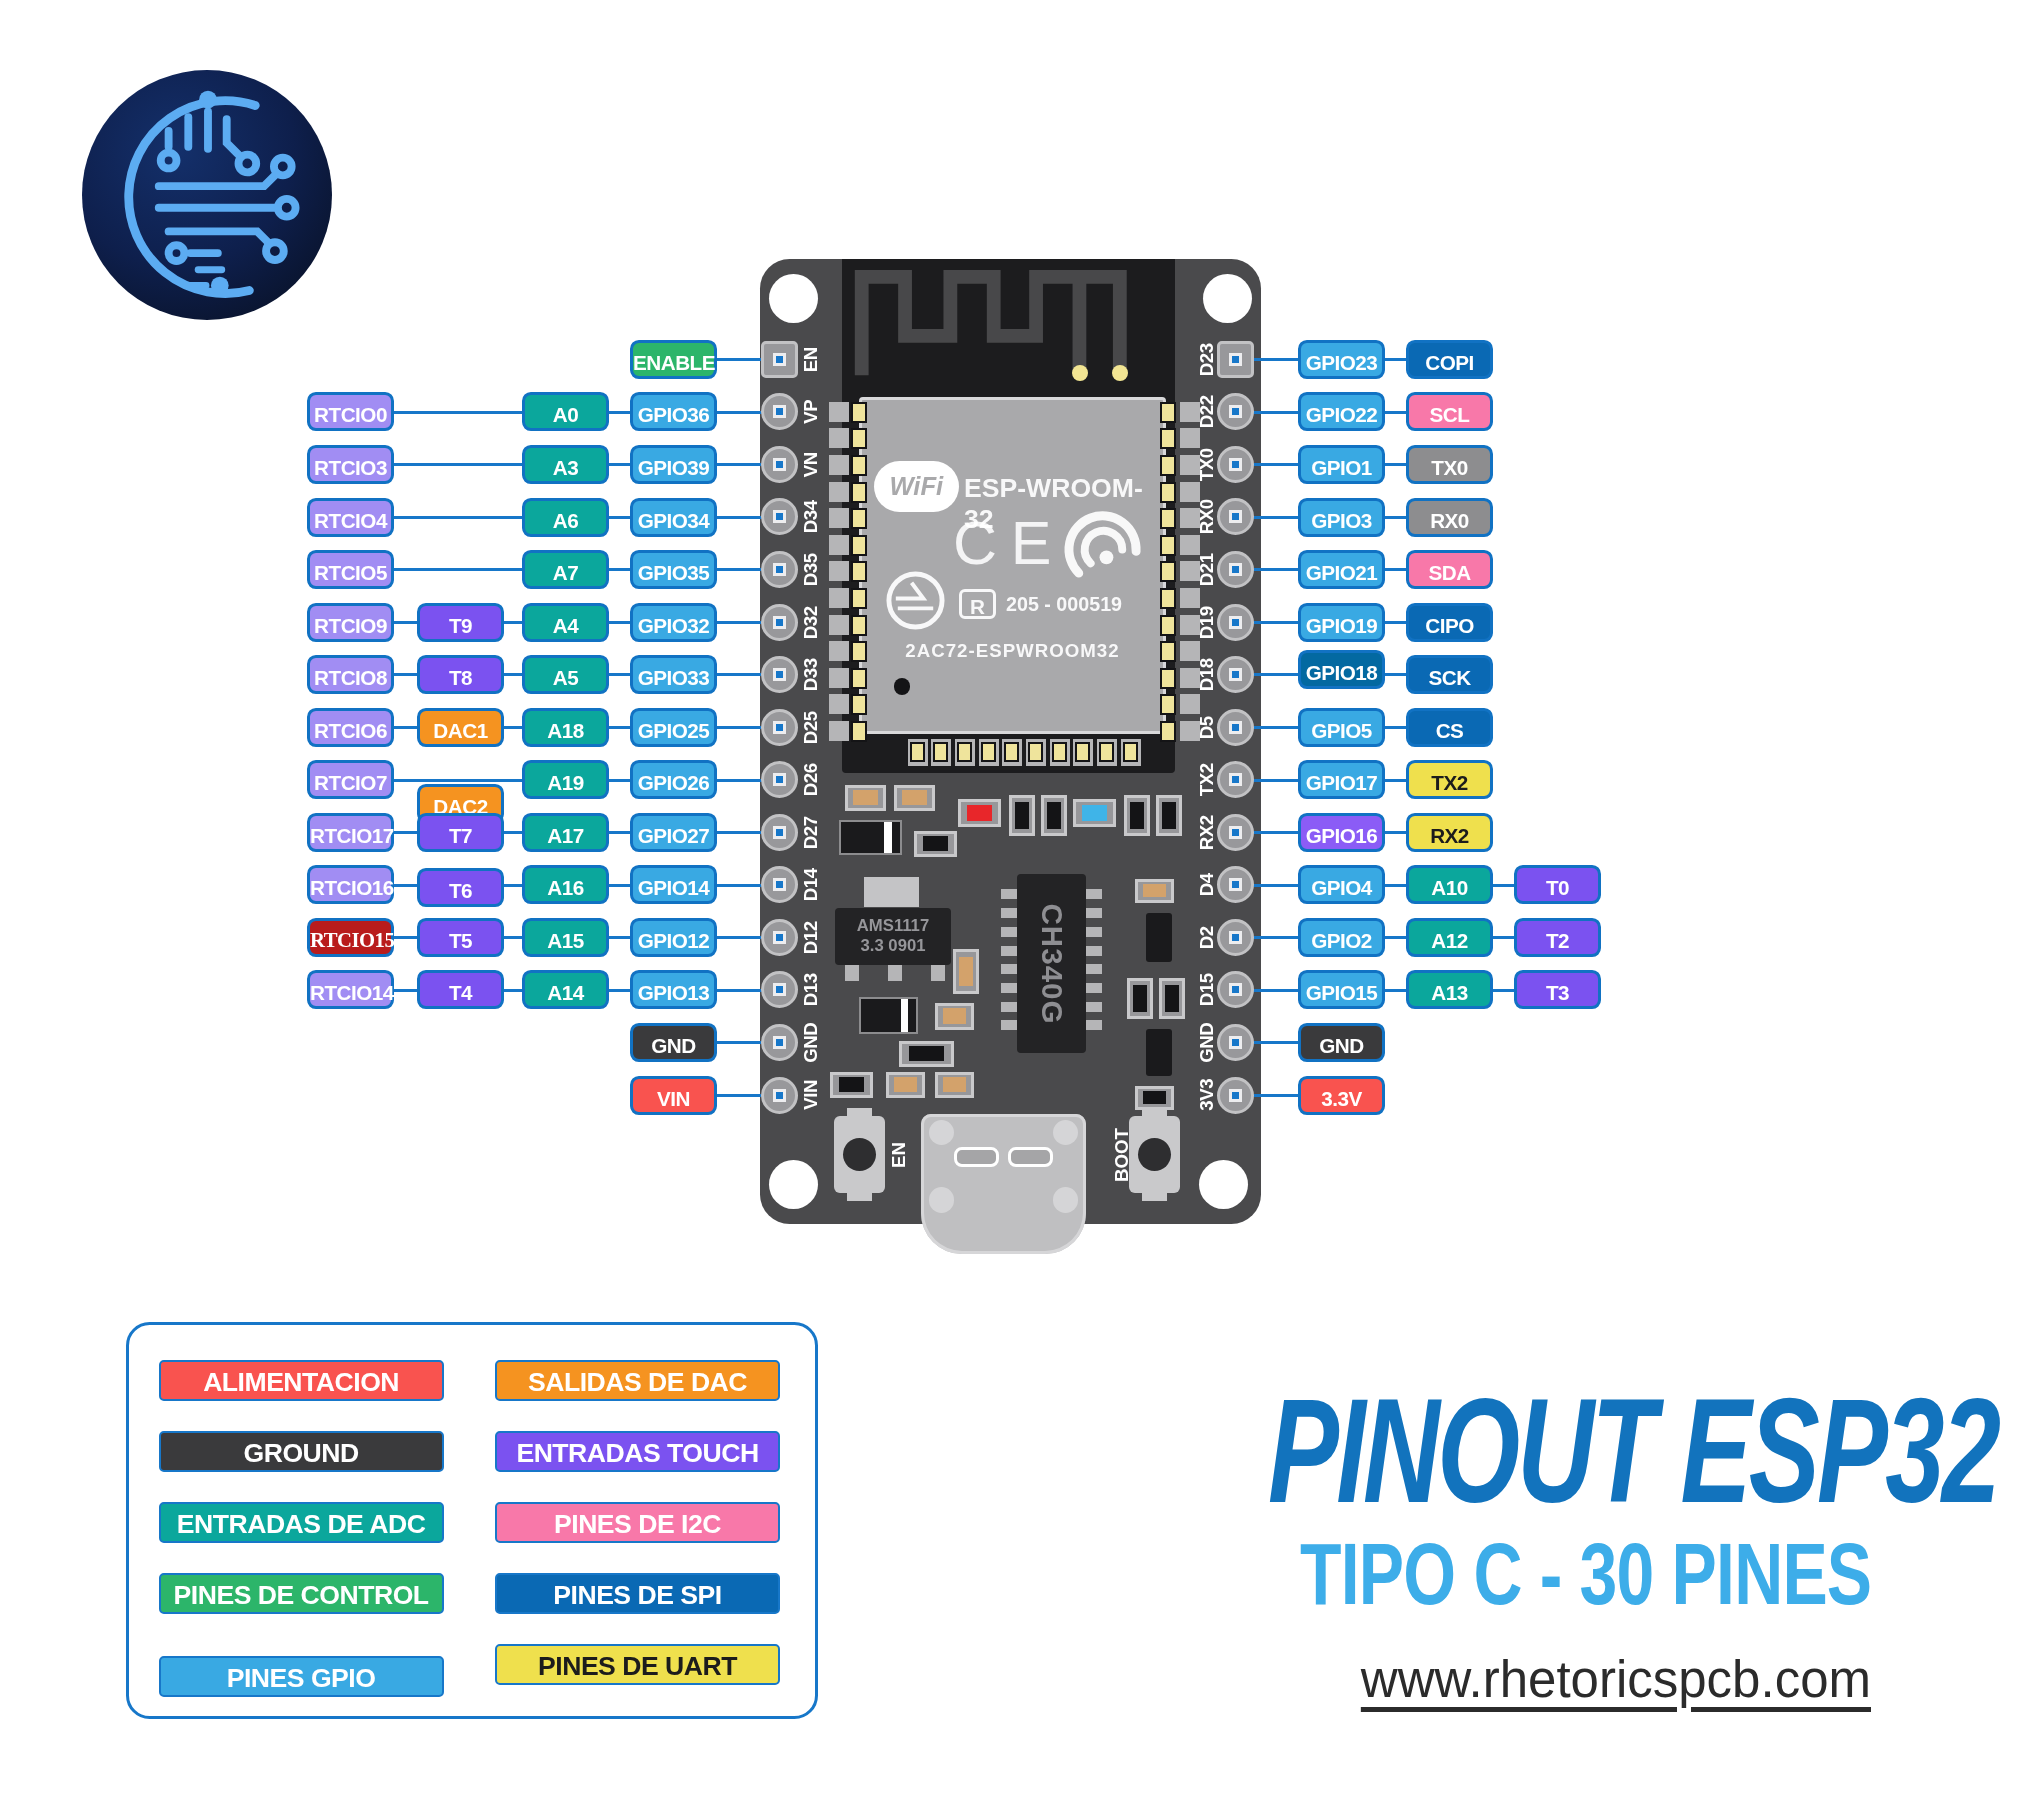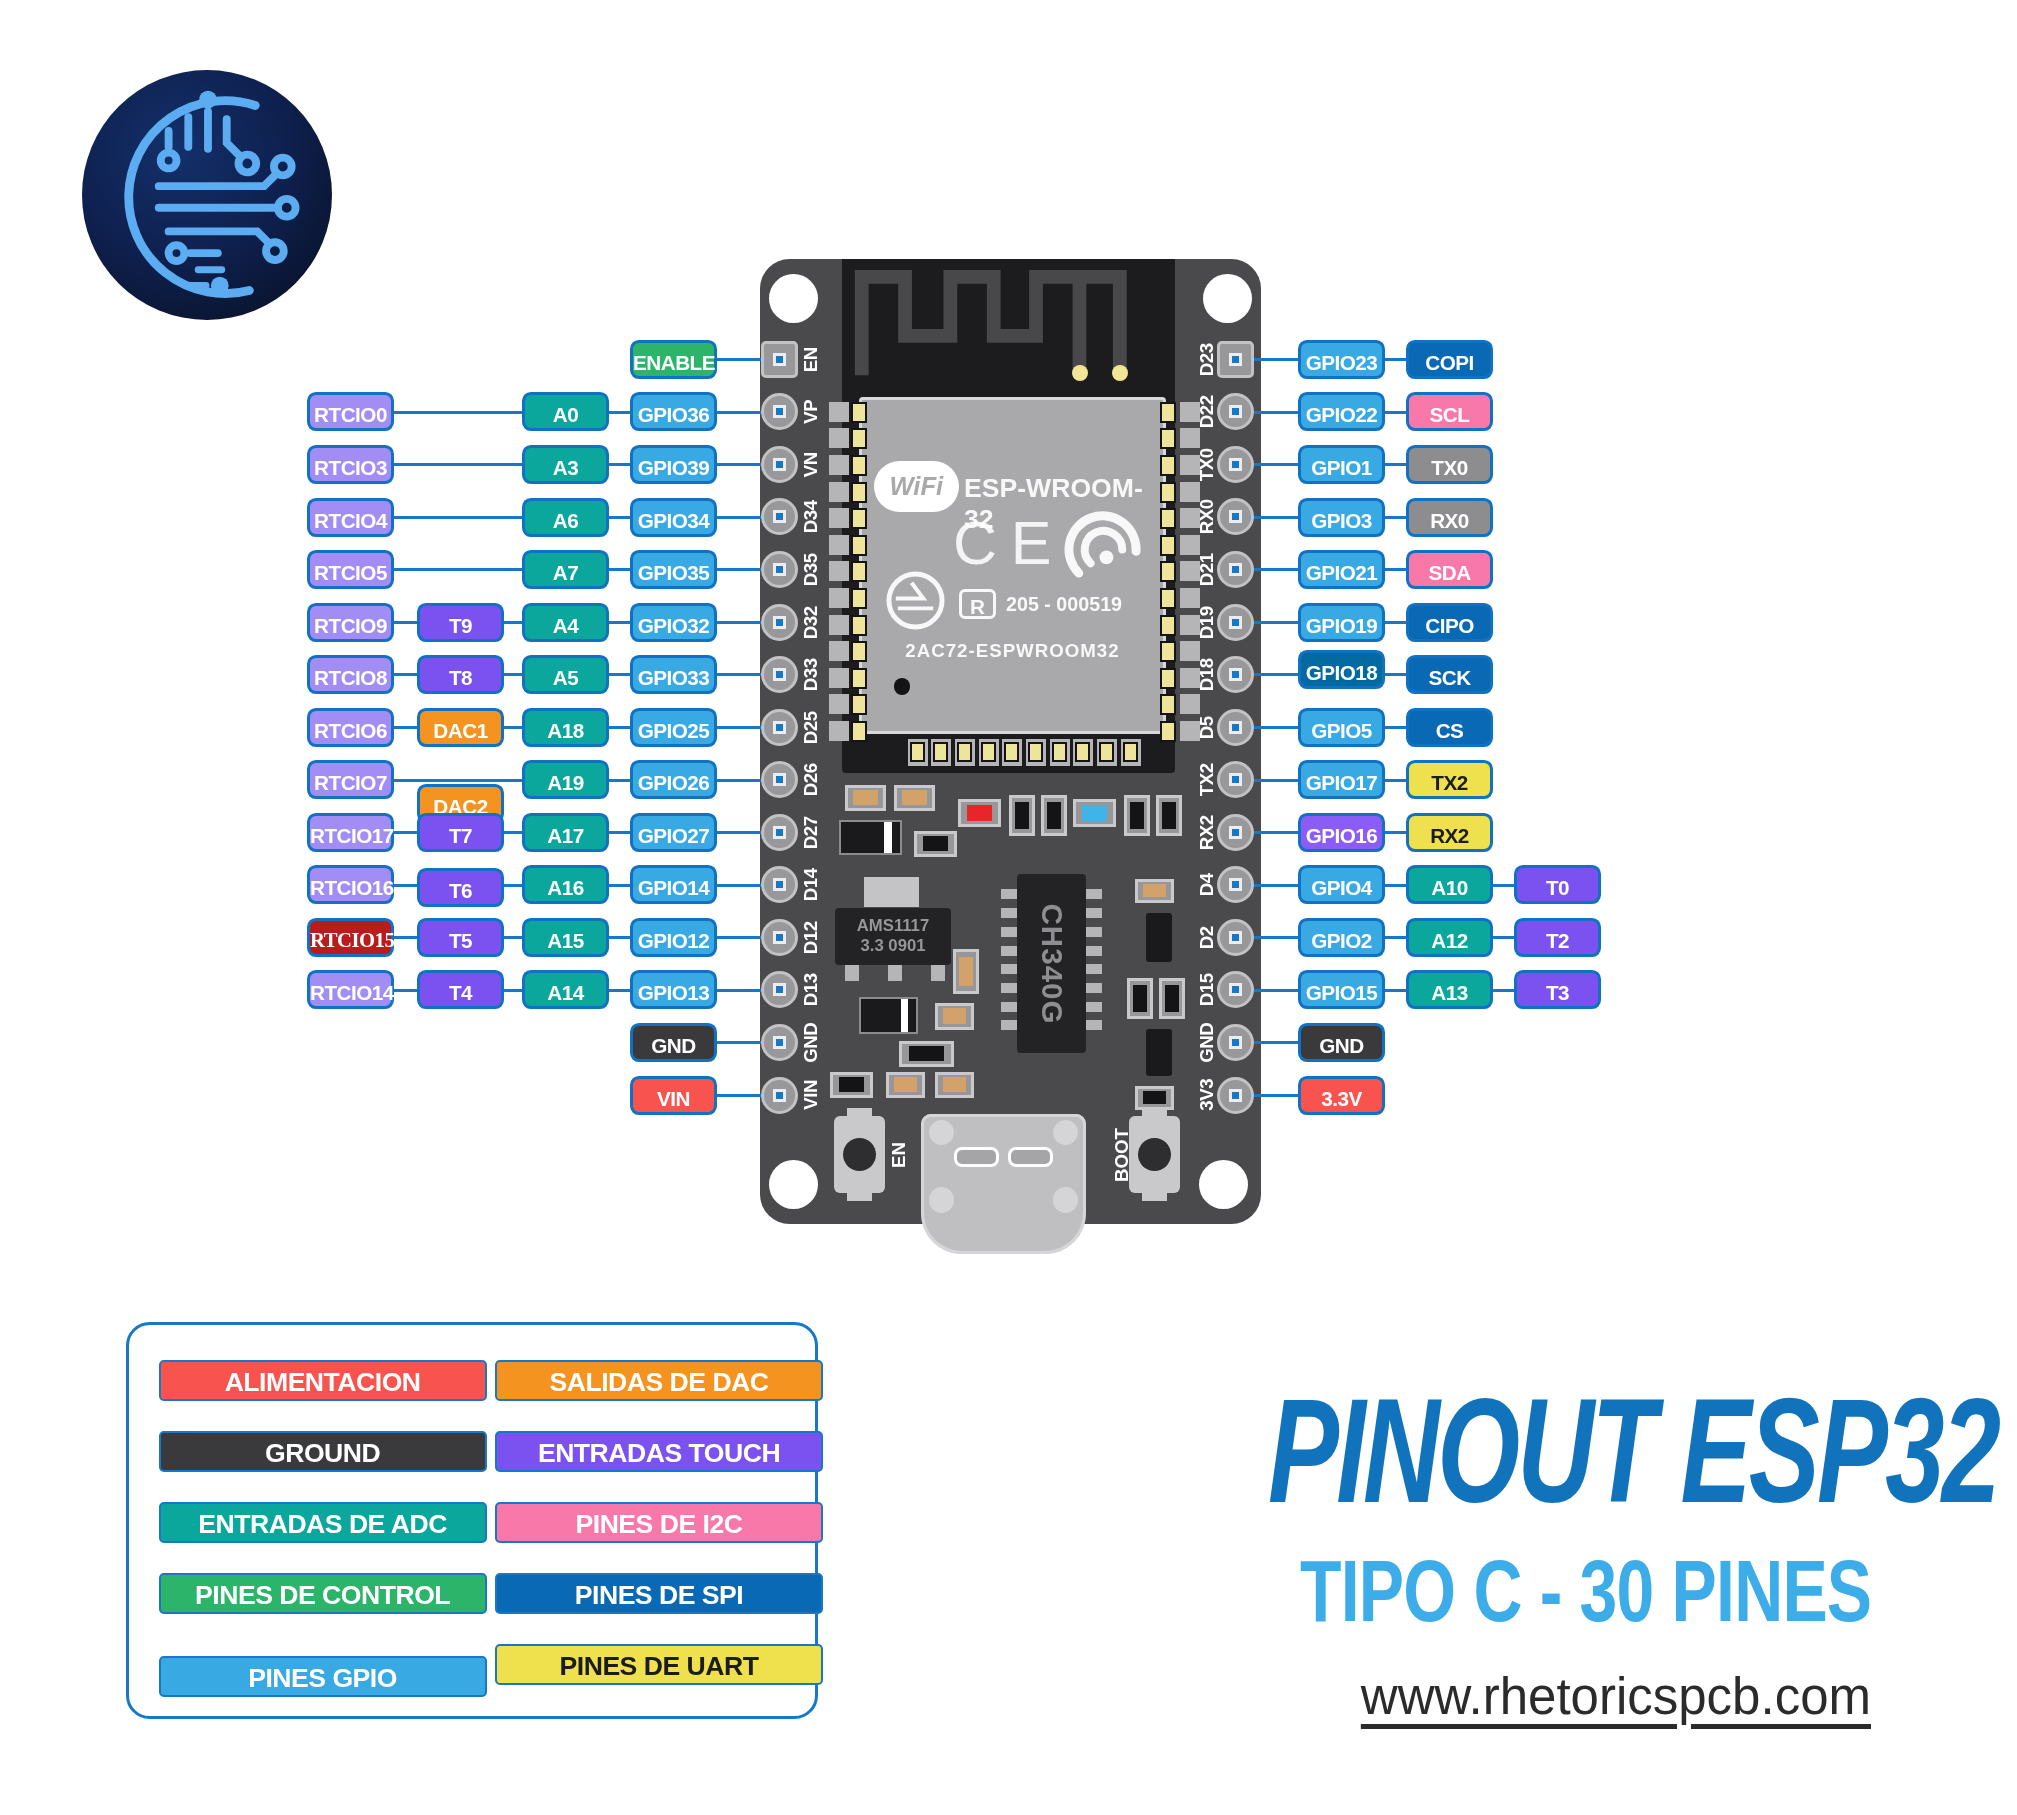--- a/index.html
+++ b/index.html
@@ -48,28 +48,28 @@
   .btn-tag{position:absolute;color:#fff;font-weight:bold;font-size:18.7px;transform:rotate(-90deg);z-index:6;}
   #usb{position:absolute;left:161px;top:855px;width:165px;height:140px;background:#BFBFC1;
        border-radius:9.9px 9.9px 41px 41px;box-shadow:inset 0 0 0 3px #d6d6d8;}
   #usb .slot{position:absolute;top:33px;width:39px;height:13.8px;border-radius:7.9px;background:#A5A5A7;border:3px solid #fff;}
   #usb .bump{position:absolute;width:25.6px;height:25.6px;border-radius:50%;background:#D5D5D7;}
   .ydot{position:absolute;width:15.8px;height:15.8px;border-radius:50%;background:#F2E593;}
 
   
   #legend-box{position:absolute;left:126px;top:1322px;width:692px;height:397px;border:3.9px solid #1777C9;
               border-radius:23.6px;box-sizing:border-box;background:#fff;z-index:2;}
-  .legend-pill{position:absolute;width:328px;height:41px;line-height:41px;text-align:center;border-radius:4.9px;
+  .legend-pill{position:absolute;width:285px;height:41px;line-height:41px;text-align:center;border-radius:4.9px;
                border:2px solid #1777C9;box-sizing:border-box;color:#fff;font-weight:bold;font-size:26.6px;letter-spacing:-0.5px;}
 
   
   #title-block{position:absolute;right:146px;top:1377px;width:887px;text-align:right;z-index:2;}
   #title-main{display:inline-block;color:#1273BD;font-weight:bold;font-style:italic;font-size:148px;
               line-height:1.0;transform:scaleX(0.72);transform-origin:100% 50%;letter-spacing:-3.9px;white-space:nowrap;}
-  #title-sub{margin-top:22px;display:block;}
+  #title-sub{margin-top:5px;display:block;}
   #title-sub span{display:inline-block;color:#3DADE9;font-weight:bold;font-size:87px;line-height:1.0;
               transform:scaleX(0.78);transform-origin:100% 50%;letter-spacing:-1px;white-space:nowrap;}
   #title-url{margin-top:33px;display:block;color:#2b2b2b;font-size:51px;text-decoration:underline;
              text-underline-offset:9.9px;white-space:nowrap;}
   #logo{position:absolute;left:82px;top:70px;}
 </style>
 </head>
 <body>
 
 <div id="stage">

